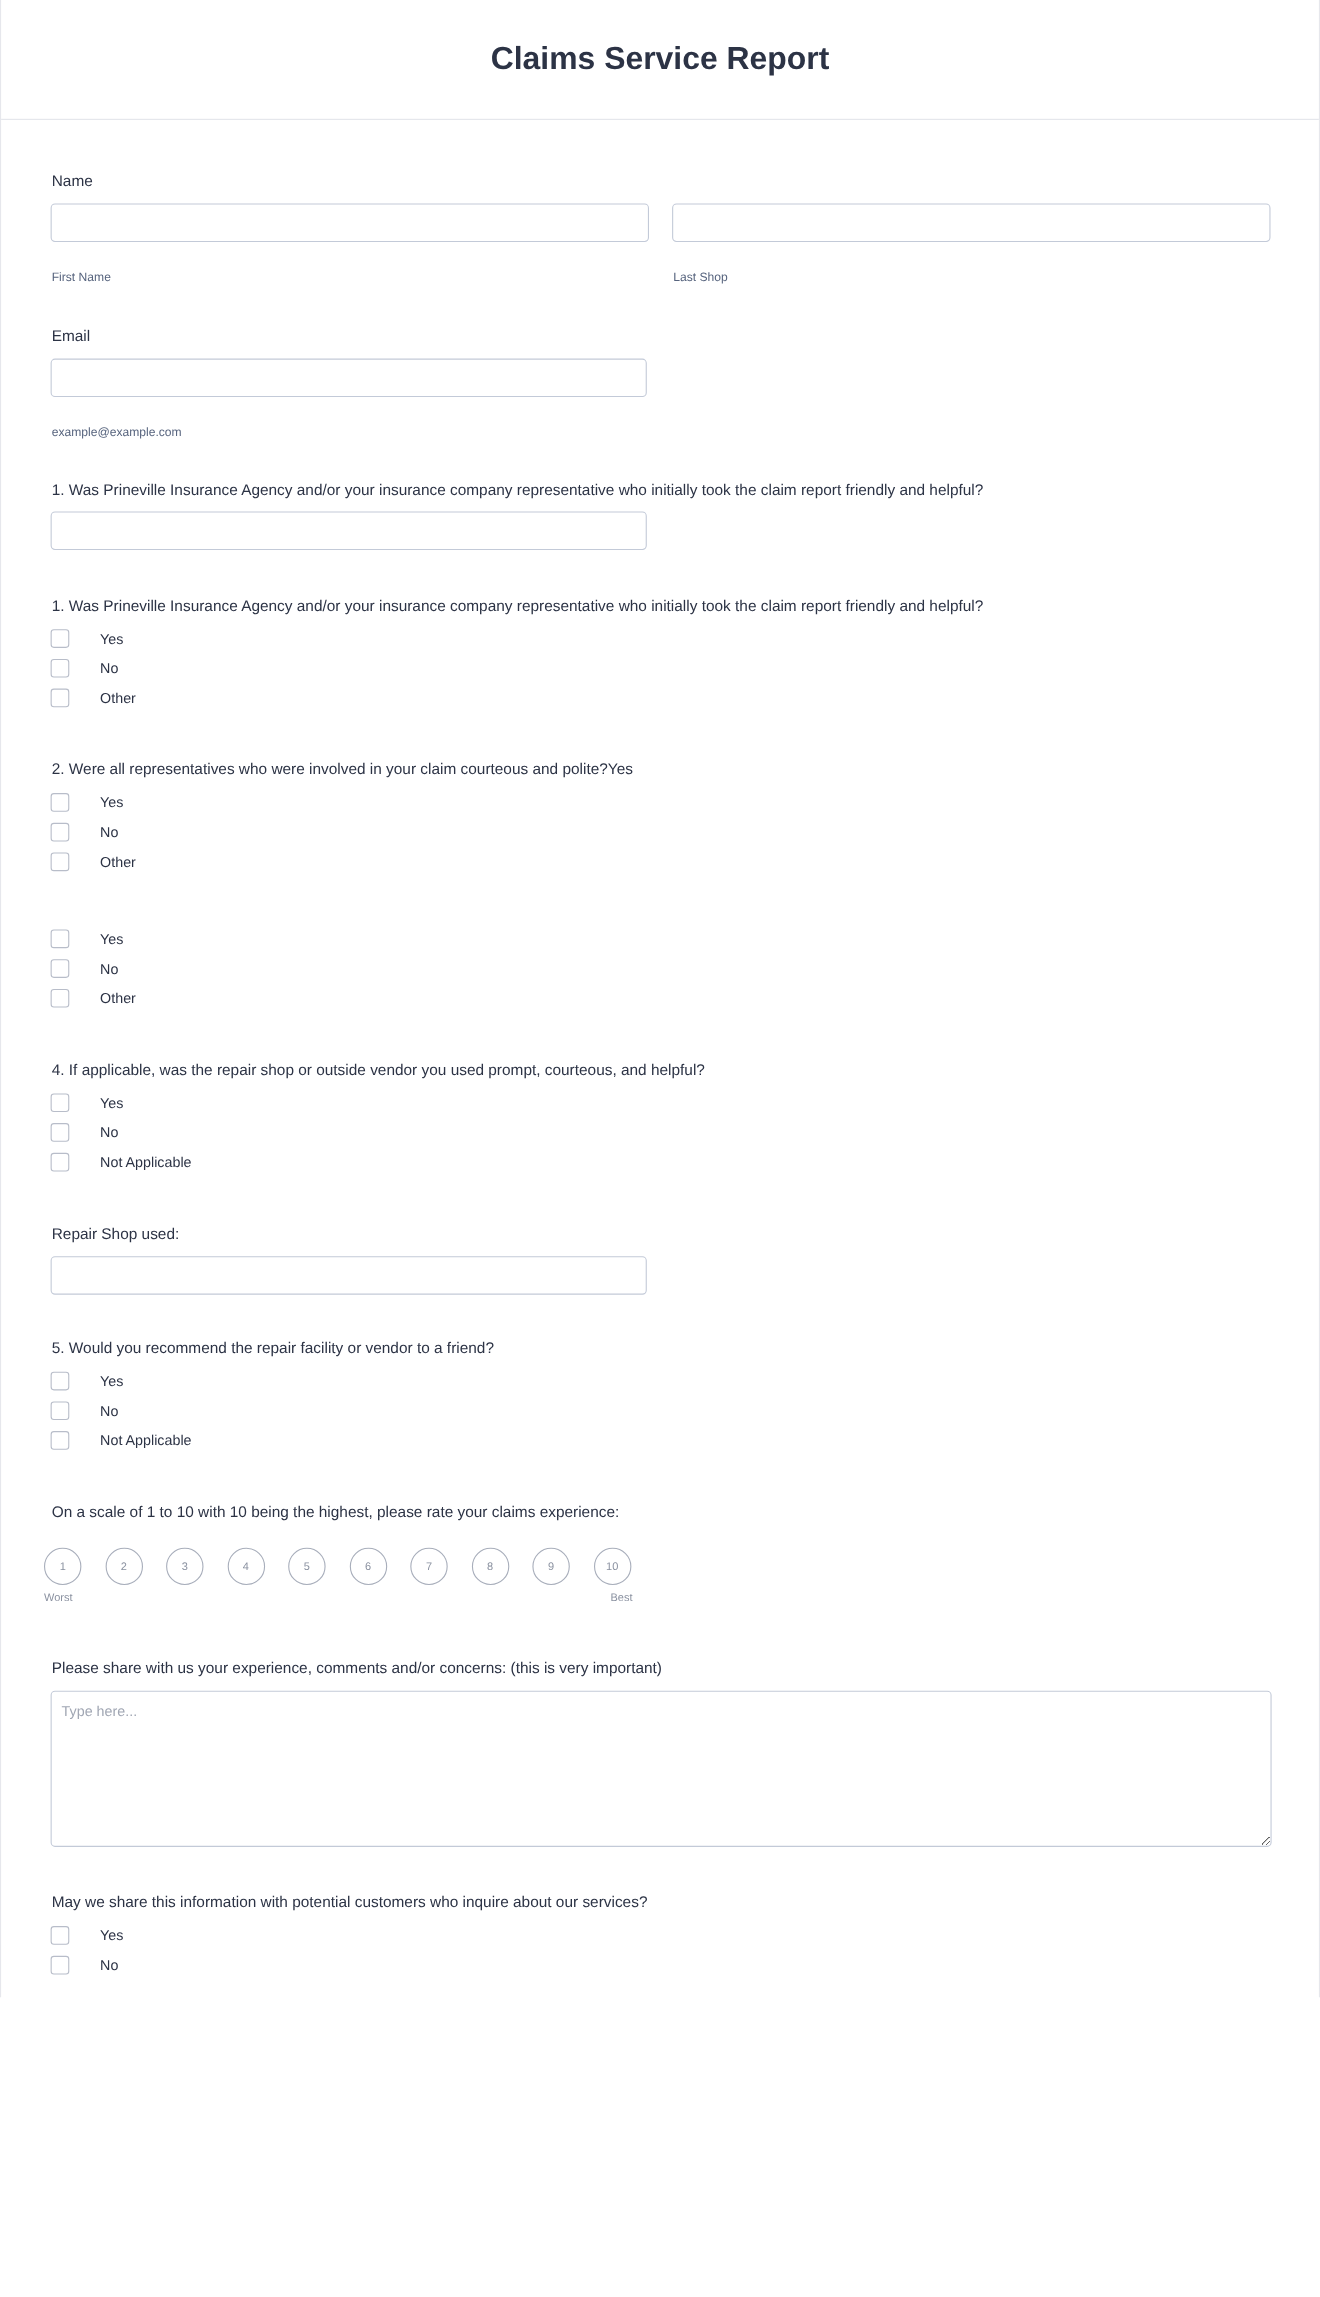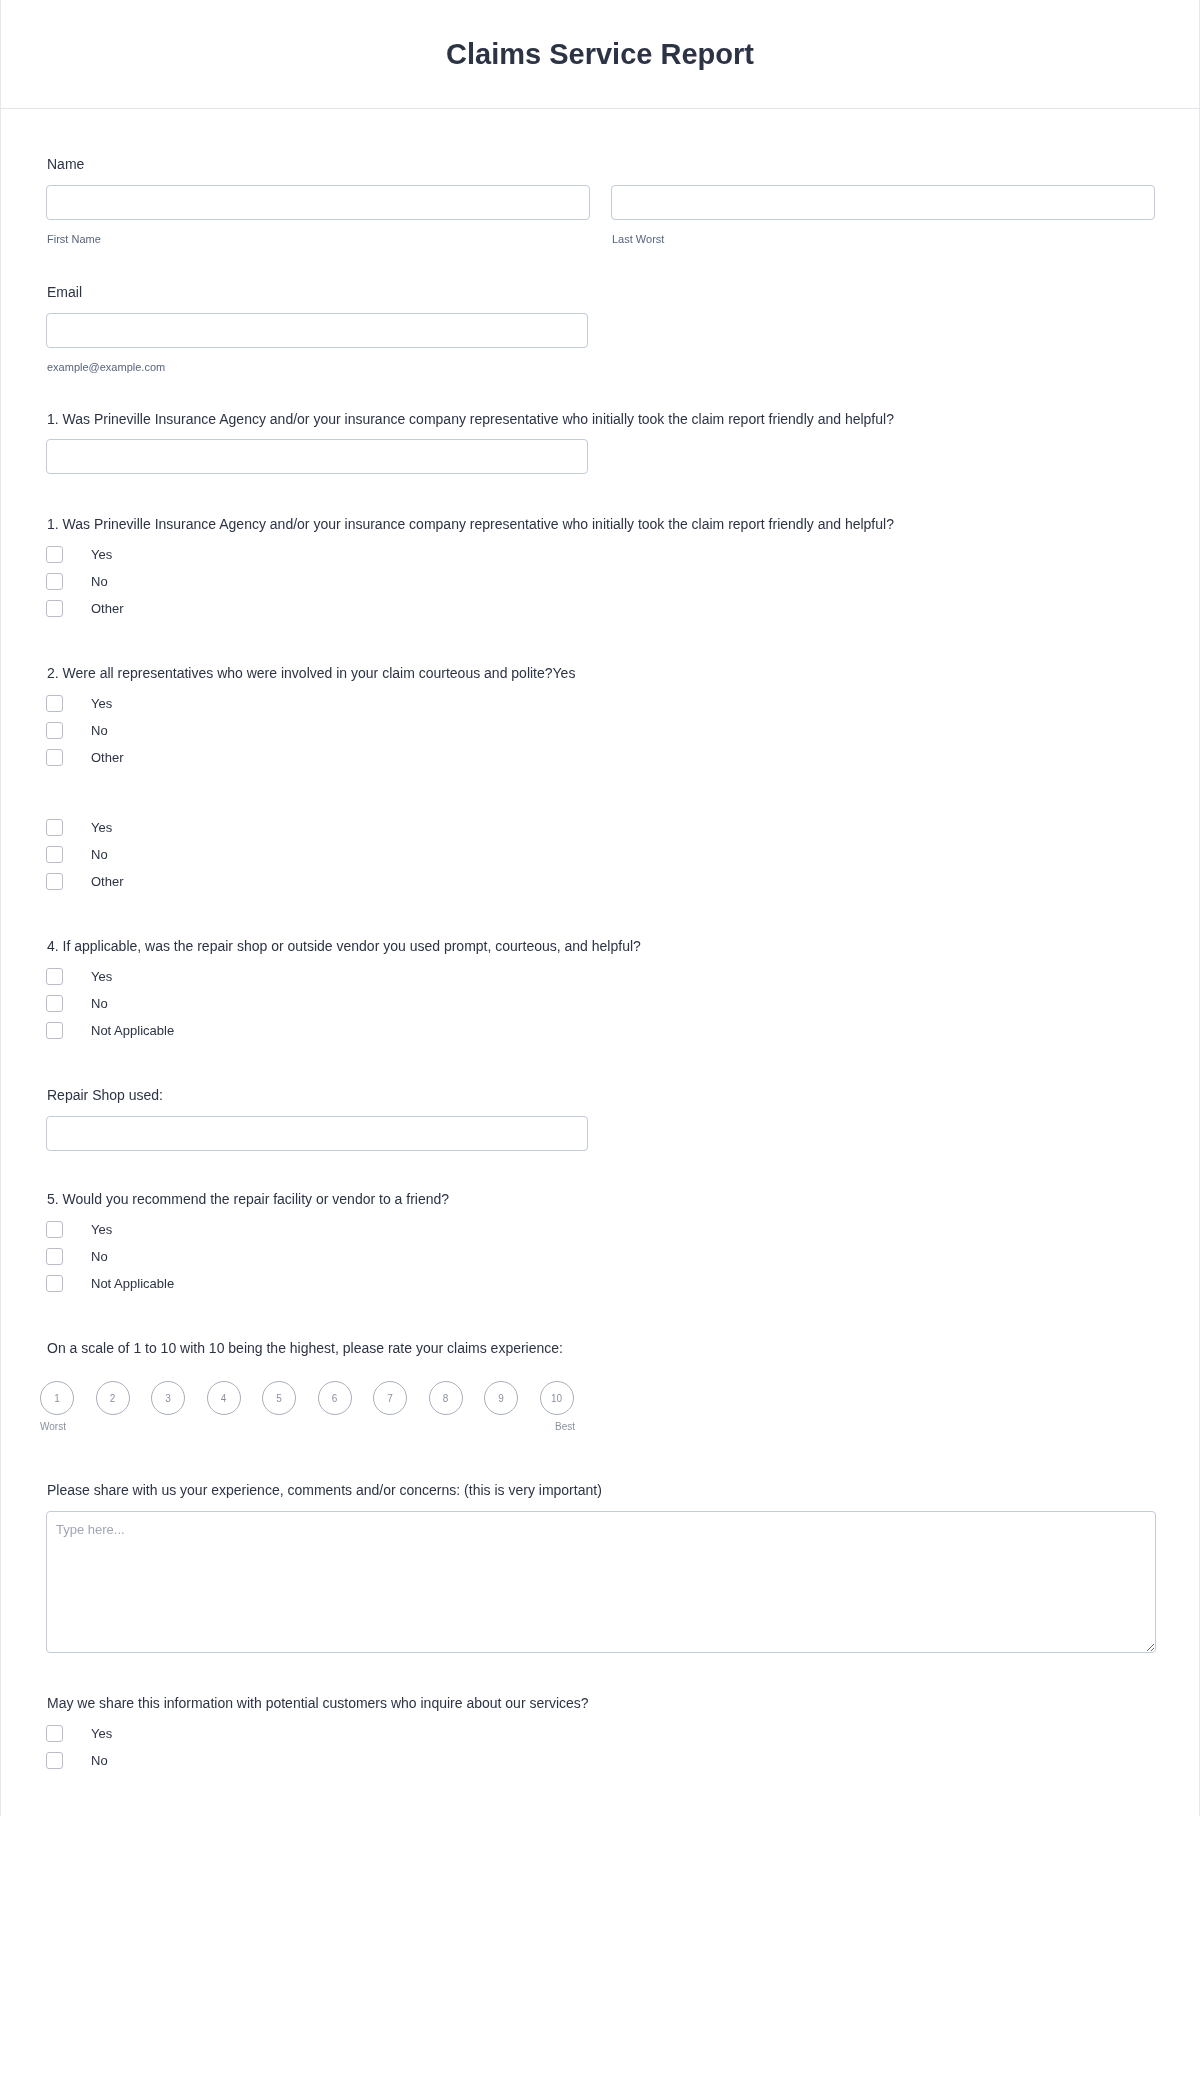--- a/index.html
+++ b/index.html
@@ -5,21 +5,21 @@
   * { box-sizing: border-box; margin: 0; padding: 0; }
   html, body { width: 1200px; background: #fff; }
   body { font-family: "Liberation Sans", "DejaVu Sans", sans-serif; color: #2c3345; }
   .page { width: 1200px; height: 1816px; border-left: 1px solid #e6e7ec; border-right: 1px solid #e6e7ec; position: relative; }
   .header { height: 109px; border-bottom: 1px solid #e3e5ea; display: flex; align-items: center; justify-content: center; }
   .header h1 { font-size: 29px; font-weight: 700; color: #2c3345; }
   .content { padding: 0 45px; }
   .intro { margin-top: 35px; font-size: 13px; line-height: 20px; color: #2c3345; width: 1085px; }
   .field-label { font-size: 14px; color: #2c3345; margin-left: 1px; }
   .text-input { display: block; height: 35px; border: 1px solid #c3cad8; border-radius: 4px; background: #fff; }
-  .sub-label { font-size: 11px; color: #57647e; margin-top: 13px; margin-left: 1px; }
+  .sub-label { font-size: 11px; color: #57647e; margin-top: 26px; margin-left: 1px; }
   .name-row { display: flex; gap: 21px; margin-top: 13px; }
   .name-col { width: 544px; }
   .cb-list { margin-top: 9px; }
   .cb-row { display: flex; align-items: center; height: 27px; gap: 19px; }
   .cb { width: 17px; height: 17px; border: 1px solid #b8bdc9; border-radius: 3px; background: #fff; margin-right: 9px; }
   .cb-text { font-size: 13px; color: #2c3345; }
   .rating-row { display: flex; margin-top: 25px; margin-left: -6px; }
   .rate-cell { width: 55.5px; display: flex; justify-content: flex-start; }
   .rate-circle { width: 34px; height: 34px; border: 1px solid #a8aebb; border-radius: 50%; display: flex; align-items: center; justify-content: center; font-size: 10px; color: #8a91a0; }
   .rate-labels { display: flex; justify-content: space-between; width: 535px; margin-left: -6px; margin-top: 6px; font-size: 10px; color: #8a91a0; }
@@ -42,21 +42,21 @@
 
     <div style="margin-top:47px;">
       <div class="field-label">Name</div>
       <div class="name-row">
         <div class="name-col">
           <input class="text-input" style="width: 544px;" value="">
           <div class="sub-label">First Name</div>
         </div>
         <div class="name-col">
           <input class="text-input" style="width: 544px;" value="">
-          <div class="sub-label">Last Worst</div>
+          <div class="sub-label">Last Shop</div>
         </div>
       </div>
     </div>
 
     <div style="margin-top:39px;">
       <div class="field-label">Email</div>
       <input class="text-input" style="width: 542px; margin-top: 13px;" value="">
       <div class="sub-label">example@example.com</div>
     </div>
 

